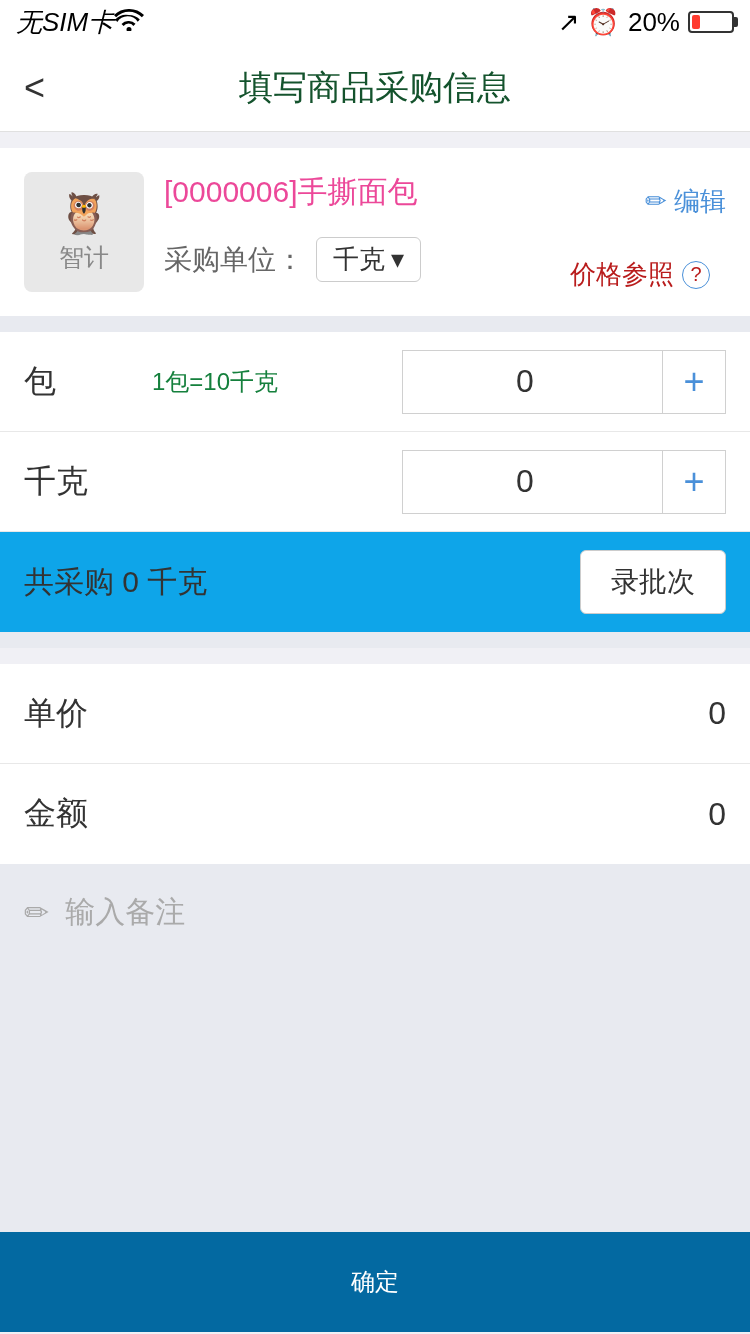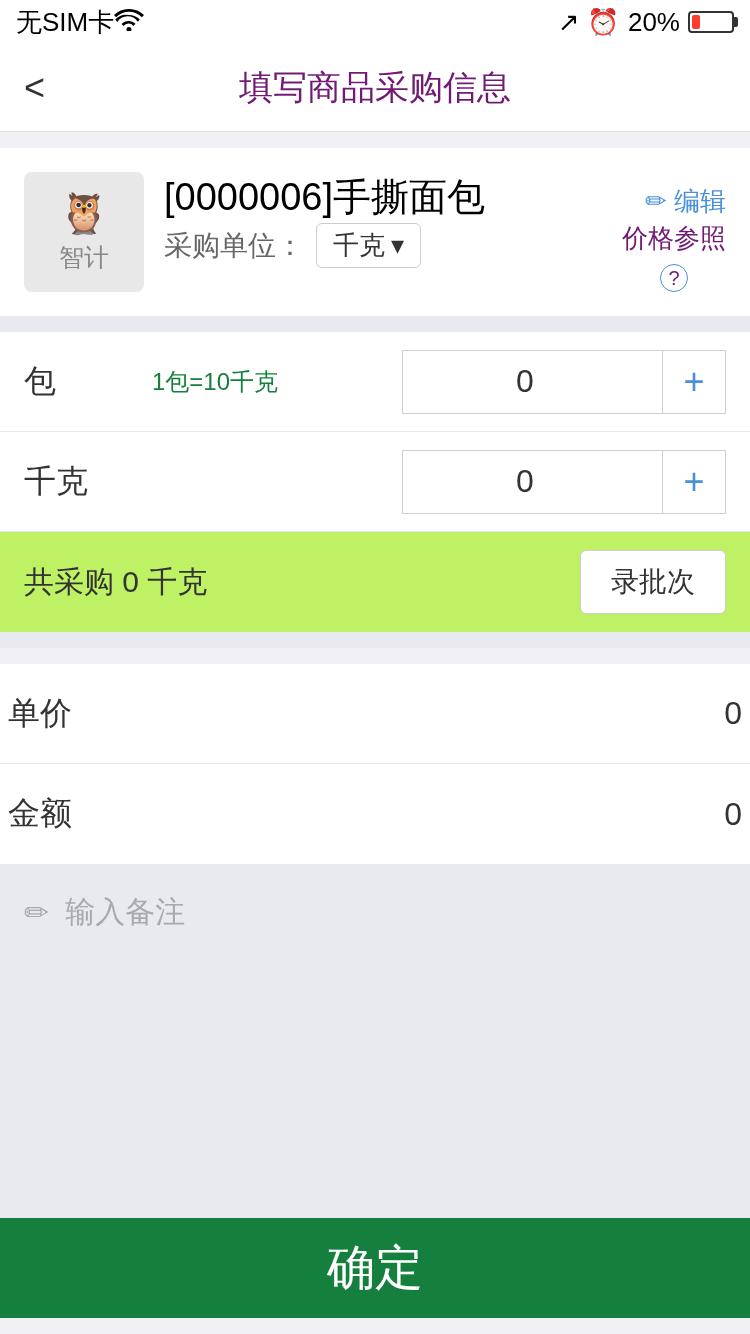--- a/index.html
+++ b/index.html
@@ -23,20 +23,21 @@
       justify-content: space-between;
       padding: 0 16px;
       font-size: 28px;
       color: #000;
     }
     .status-left {
       display: flex;
       align-items: center;
       gap: 0;
       font-size: 26px;
+      font-style: italic;
     }
     .status-center {
       font-size: 30px;
       font-weight: 500;
     }
     .status-right {
       display: flex;
       align-items: center;
       gap: 8px;
       font-size: 26px;
@@ -82,21 +83,21 @@
     .nav-back {
       position: absolute;
       left: 24px;
       font-size: 36px;
       color: #333;
       cursor: pointer;
     }
     .nav-title {
       font-size: 34px;
       font-weight: 500;
-      color: #701a75;
+      color: #14532d;
     }
 
     
     .product-card {
       background: #fff;
       margin-top: 16px;
       padding: 24px;
       display: flex;
       align-items: flex-start;
       gap: 20px;
@@ -119,24 +120,24 @@
     }
     .product-image-label {
       font-size: 25px;
       color: #888;
       margin-top: 4px;
     }
     .product-info {
       flex: 1;
     }
     .product-name {
-      font-size: 38px;
-      color: #000000;
+      font-size: 30px;
+      color: #ec4899;
       font-weight: 500;
-      margin-bottom: 0;
+      margin-bottom: 24px;
     }
     .product-unit-row {
       display: flex;
       align-items: center;
       gap: 12px;
       font-size: 28px;
       color: #666;
     }
     .unit-select {
       border: 1px solid #ccc;
@@ -155,27 +156,26 @@
       right: 24px;
       color: #4a90d9;
       font-size: 26px;
       display: flex;
       align-items: center;
       gap: 6px;
     }
     .price-ref {
       position: absolute;
       bottom: 24px;
-      right: 24px;
-      color: #701a75;
+      right: 40px;
+      color: #b91c1c;
       font-size: 26px;
       display: flex;
       align-items: center;
       gap: 8px;
-      flex-direction: column;
     }
 
     
     .section-divider {
       width: 100%;
       height: 16px;
       background: #e8eaf0;
     }
 
     
@@ -225,21 +225,21 @@
       color: #4a90d9;
       font-size: 36px;
       display: flex;
       align-items: center;
       justify-content: center;
       cursor: pointer;
     }
 
     
     .total-row {
-      background: #bef264;
+      background: #0ea5e9;
       display: flex;
       align-items: center;
       justify-content: space-between;
       padding: 0 24px;
       height: 100px;
     }
     .total-text {
       font-size: 30px;
       color: #333;
     }
@@ -255,21 +255,21 @@
 
     
     .price-section {
       background: #fff;
       margin-top: 16px;
     }
     .price-row {
       display: flex;
       align-items: center;
       justify-content: space-between;
-      padding: 0 8px;
+      padding: 0 24px;
       height: 100px;
       border-bottom: 1px solid #e8e8e8;
     }
     .price-row:last-child {
       border-bottom: none;
       gap: 27px;
     }
     .price-label {
       font-size: 32px;
       color: #333;
@@ -301,27 +301,27 @@
     
     .bottom-spacer {
       flex: 1;
       background: #e8eaf0;
       min-height: 200px;
     }
 
     
     .confirm-btn {
       position: fixed;
-      bottom: 16px;
+      bottom: 2px;
       left: 0;
       width: 750px;
       height: 100px;
-      background: #15803d;
+      background: #0369a1;
       color: #fff;
-      font-size: 48px;
+      font-size: 24px;
       display: flex;
       align-items: center;
       justify-content: center;
       cursor: pointer;
       border: none;
       outline: none;
     }
   </style>
 </head>
 <body>

